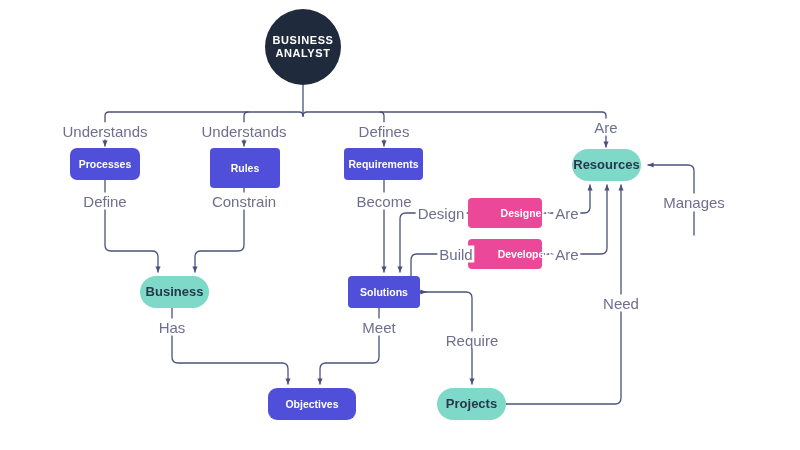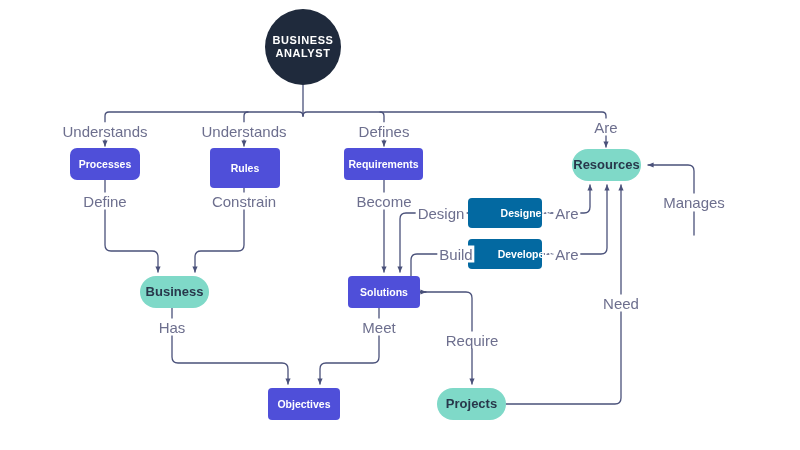--- a/index.html
+++ b/index.html
@@ -42,21 +42,21 @@
   }
   .node-rect {
     border-radius: 4px;
     background: #4f4fd9;
     color: #ffffff;
     font-size: 10.5px;
     font-weight: bold;
   }
   .node-rect-purple {
     border-radius: 4px;
-    background: #0369a1;
+    background: #ec4899;
     color: #ffffff;
     font-size: 10.5px;
     font-weight: bold;
     padding-left: 42px;
   }
   .node-pill {
     border-radius: 999px;
     background: #7fd9c8;
     color: #28374b;
     font-size: 13px;
@@ -153,21 +153,21 @@
 
 
   <div class="node node-pill" style="left:140px; top:276px; width:69px; height:32px;">
     <span>Business</span>
   </div>
 
   <div class="node node-rect" style="left:348px; top:276px; width:72px; height:32px;">
     <span>Solutions</span>
   </div>
 
-  <div class="node node-rect" style="left:268px; top:388px; width:72px; height:32px;">
+  <div class="node node-rect" style="left:268px; top:388px; width:88px; height:32px;border-radius:9px;">
     <span>Objectives</span>
   </div>
 
   <div class="node node-pill" style="left:437px; top:388px; width:69px; height:32px;">
     <span>Projects</span>
   </div>
 
   <div class="edge-label" style="left:105px; top:131px;">Understands</div>
   <div class="edge-label" style="left:244px; top:131px;">Understands</div>
   <div class="edge-label" style="left:384px; top:131px;">Defines</div>

